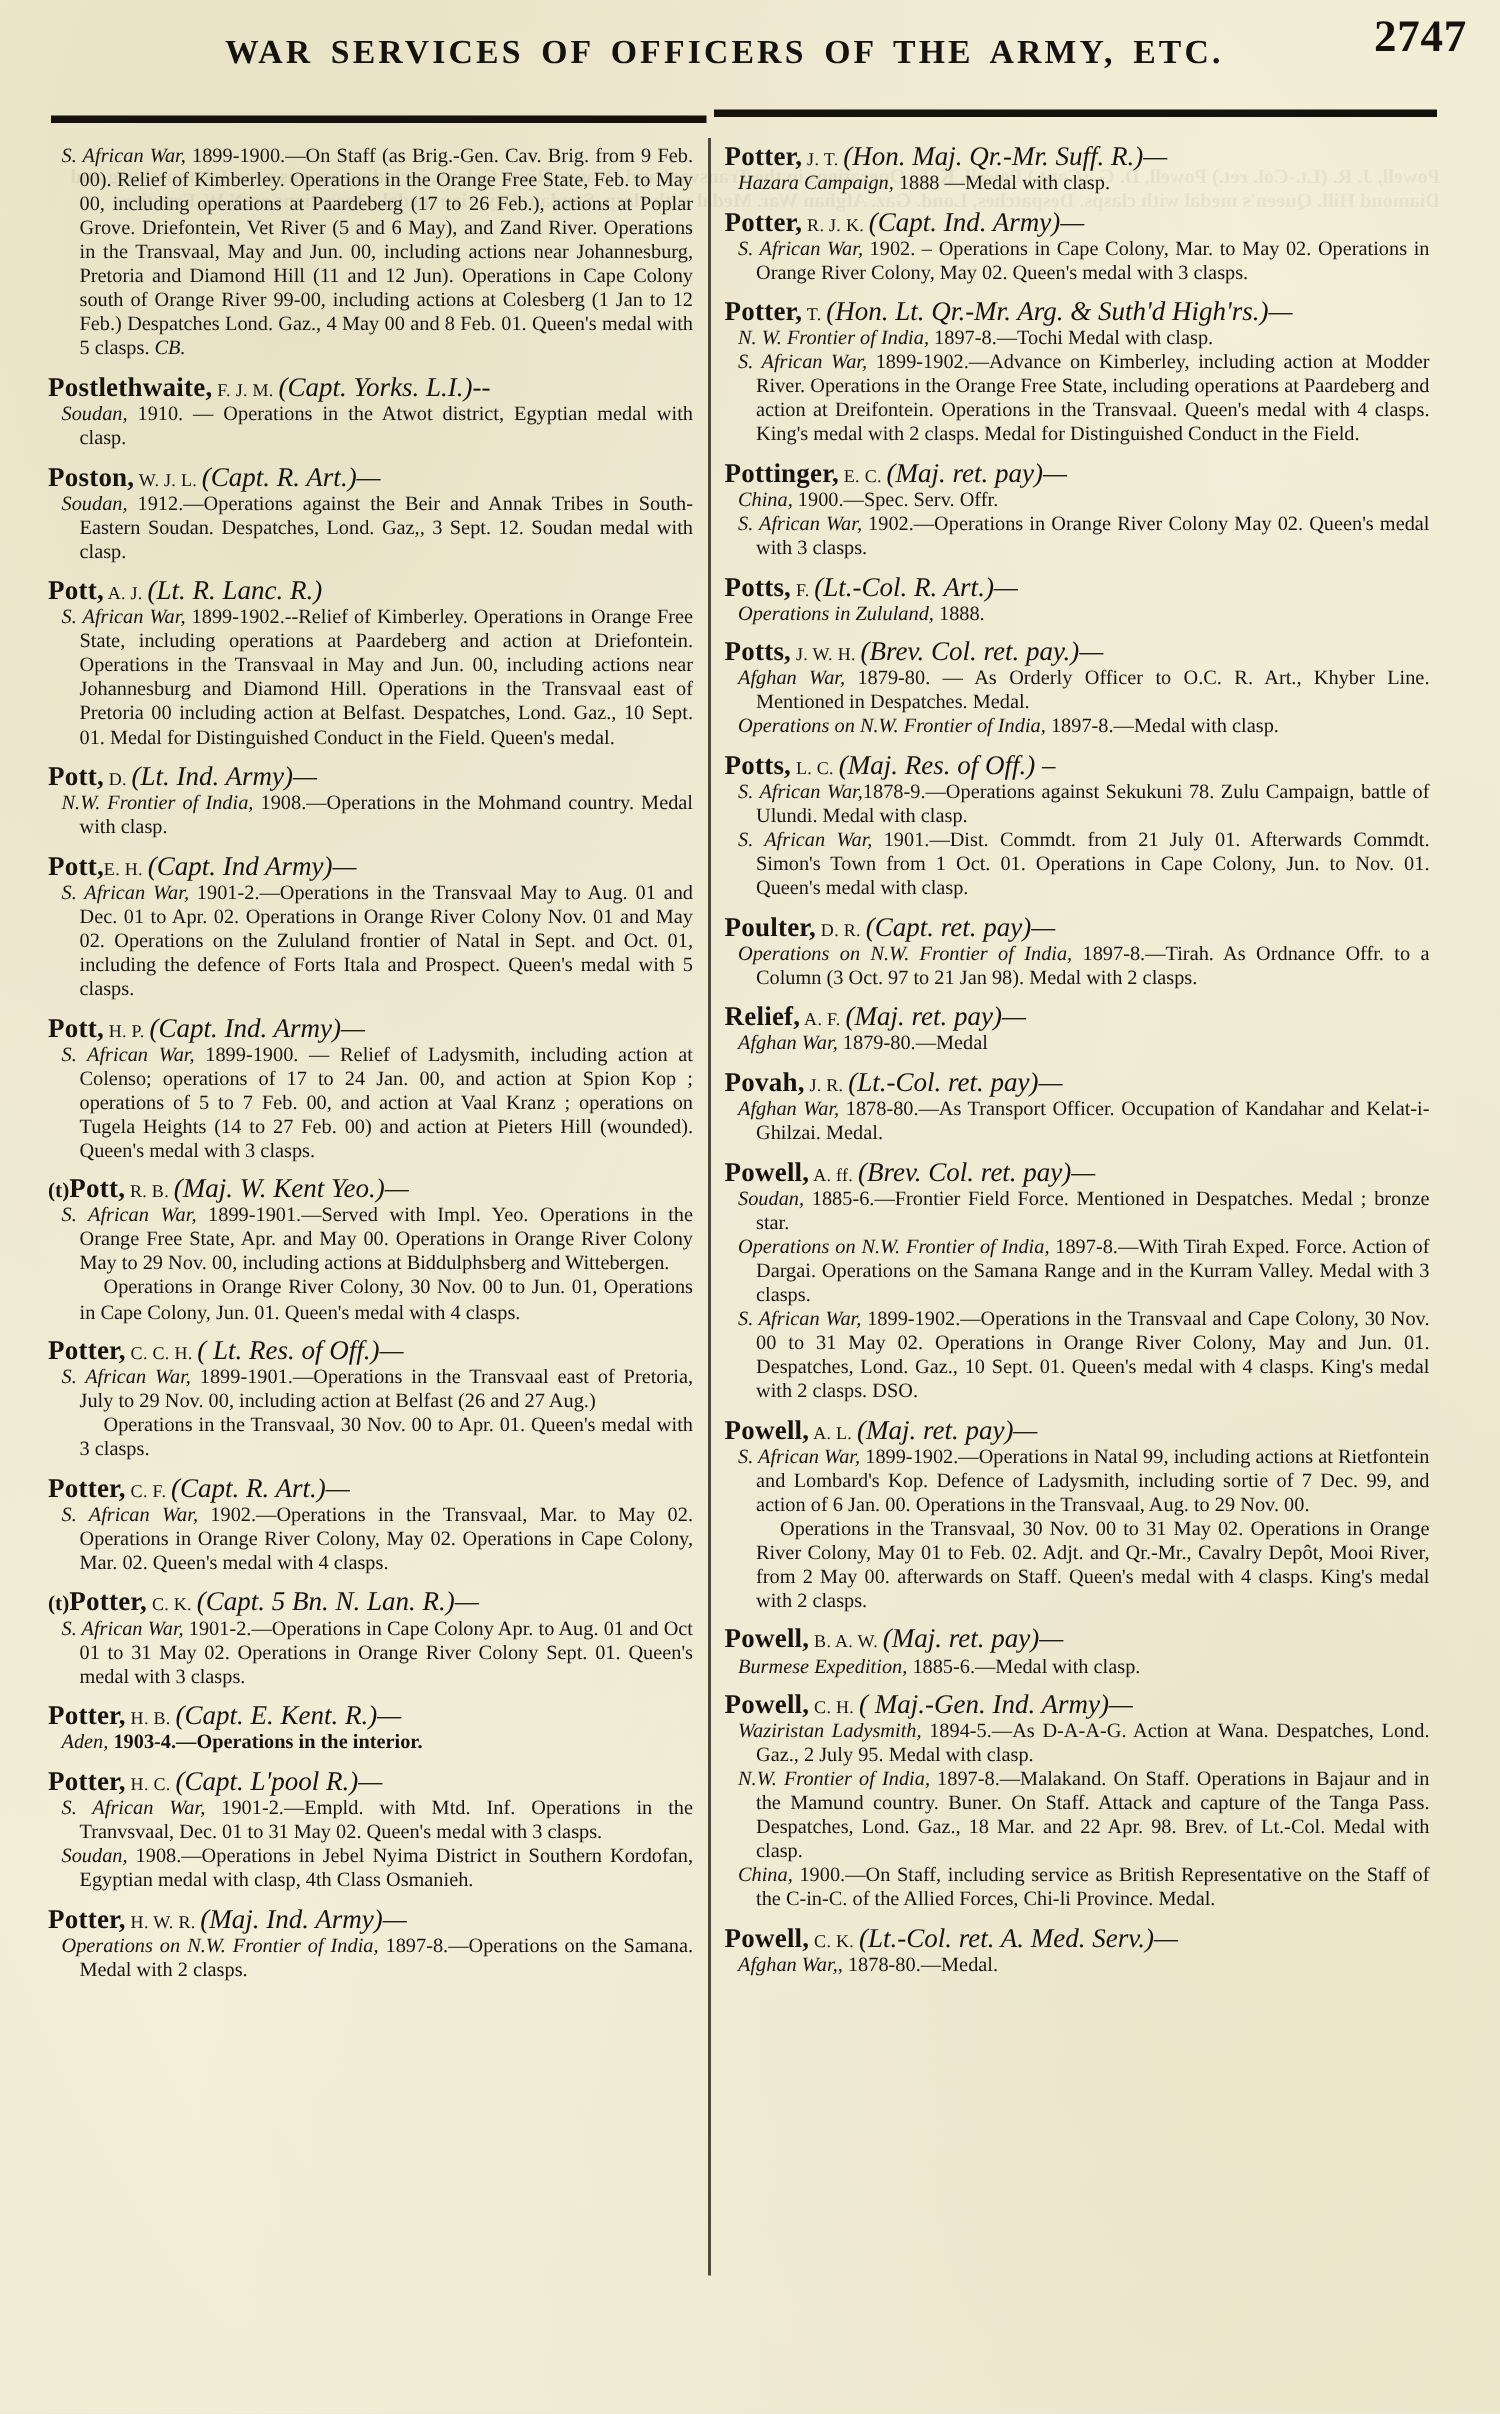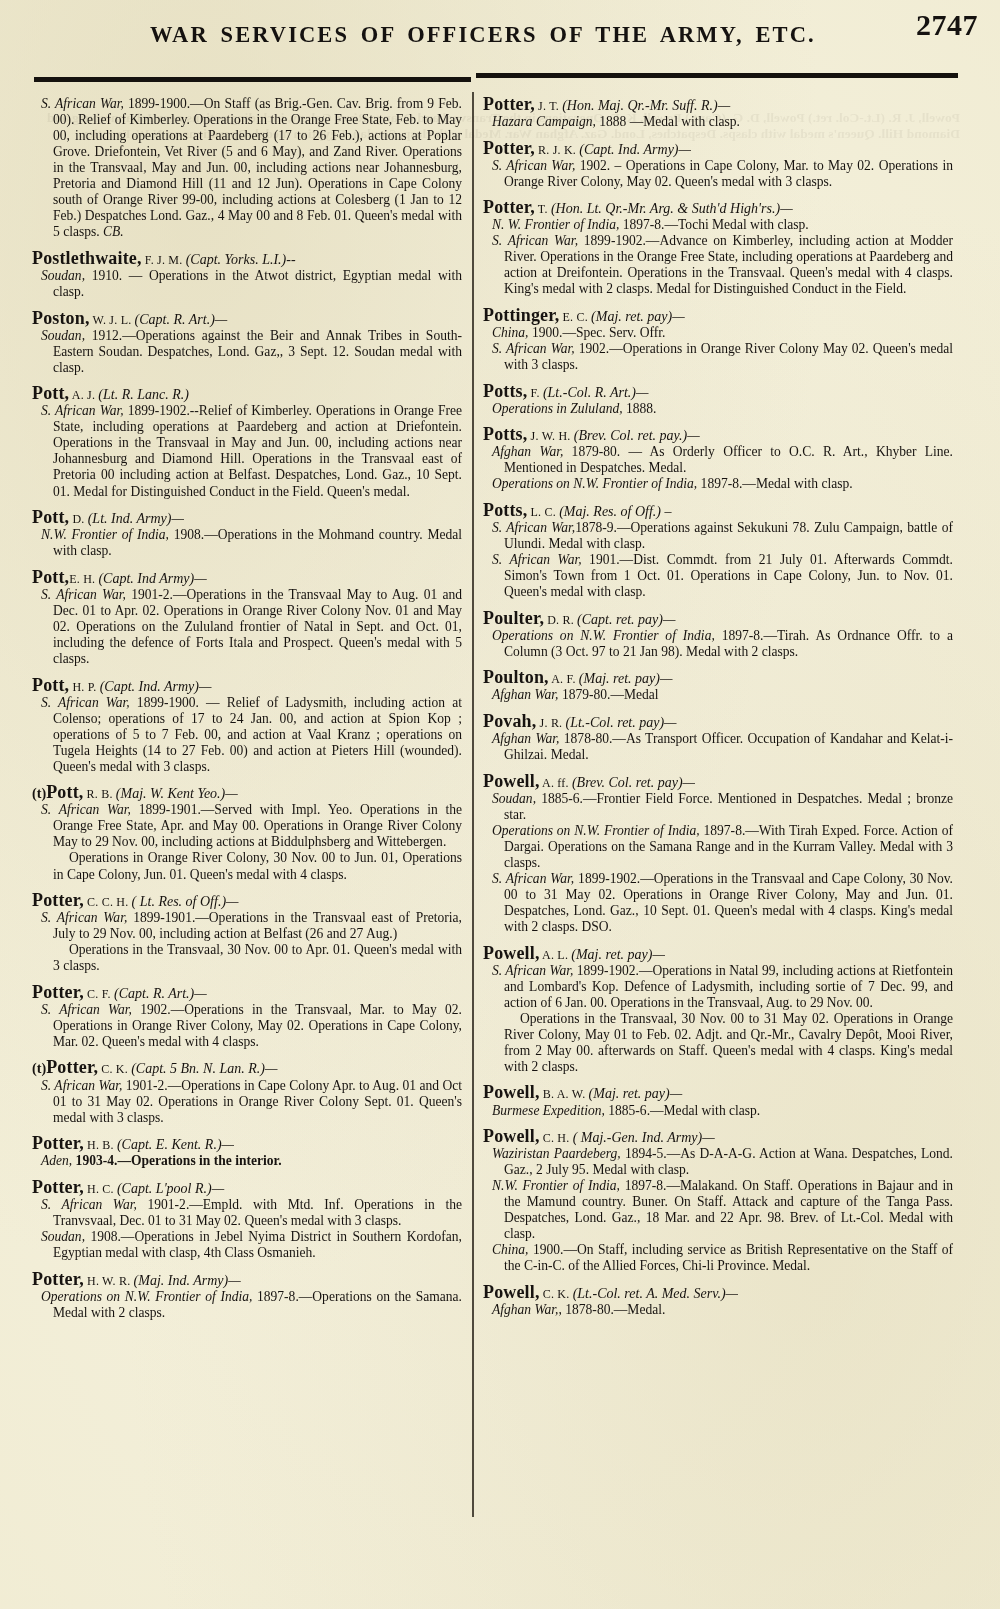--- a/index.html
+++ b/index.html
@@ -110,21 +110,21 @@
   .prefix {
     font-weight: bold;
     font-size: 14.2px;
   }
   .initials {
     font-size: 12px;
     letter-spacing: 0.2px;
   }
   .rank {
     font-style: italic;
-    font-size: 14px;
+    font-size: 18px;
   }
 
   
   .svc {
     margin: 0;
     padding-left: 21px;
     text-indent: -12px;
   }
   .svc + .svc { margin-top: 0; }
   .svc.para {
@@ -267,21 +267,21 @@
         <div class="entry">
           <div class="head"><span class="surname">Potts,</span><span class="initials"> L. C. </span><span class="rank">(Maj. Res. of Off.) –</span></div>
           <div class="svc"><span class="campaign">S. African War,</span><span>1878-9.—Operations against Sekukuni 78. Zulu Campaign, battle of Ulundi. Medal with clasp.</span></div>
           <div class="svc"><span class="campaign">S. African War,</span><span> 1901.—Dist. Commdt. from 21 July 01. Afterwards Commdt. Simon's Town from 1 Oct. 01. Operations in Cape Colony, Jun. to Nov. 01. Queen's medal with clasp.</span></div>
         </div>
         <div class="entry">
           <div class="head"><span class="surname">Poulter,</span><span class="initials"> D. R. </span><span class="rank">(Capt. ret. pay)—</span></div>
           <div class="svc"><span class="campaign">Operations on N.W. Frontier of India,</span><span> 1897-8.—Tirah. As Ordnance Offr. to a Column (3 Oct. 97 to 21 Jan 98). Medal with 2 clasps.</span></div>
         </div>
         <div class="entry">
-          <div class="head"><span class="surname">Poulton,</span><span class="initials"> A. F. </span><span class="rank">(Maj. ret. pay)—</span></div>
+          <div class="head"><span class="surname">Relief,</span><span class="initials"> A. F. </span><span class="rank">(Maj. ret. pay)—</span></div>
           <div class="svc"><span class="campaign">Afghan War,</span><span> 1879-80.—Medal</span></div>
         </div>
         <div class="entry">
           <div class="head"><span class="surname">Povah,</span><span class="initials"> J. R. </span><span class="rank">(Lt.-Col. ret. pay)—</span></div>
           <div class="svc"><span class="campaign">Afghan War,</span><span> 1878-80.—As Transport Officer. Occupation of Kandahar and Kelat-i-Ghilzai. Medal.</span></div>
         </div>
         <div class="entry">
           <div class="head"><span class="surname">Powell,</span><span class="initials"> A. ff. </span><span class="rank">(Brev. Col. ret. pay)—</span></div>
           <div class="svc"><span class="campaign">Soudan,</span><span> 1885-6.—Frontier Field Force. Mentioned in Despatches. Medal ; bronze star.</span></div>
           <div class="svc"><span class="campaign">Operations on N.W. Frontier of India,</span><span> 1897-8.—With Tirah Exped. Force. Action of Dargai. Operations on the Samana Range and in the Kurram Valley. Medal with 3 clasps.</span></div>
@@ -291,21 +291,21 @@
           <div class="head"><span class="surname">Powell,</span><span class="initials"> A. L. </span><span class="rank">(Maj. ret. pay)—</span></div>
           <div class="svc"><span class="campaign">S. African War,</span><span> 1899-1902.—Operations in Natal 99, including actions at Rietfontein and Lombard's Kop. Defence of Ladysmith, including sortie of 7 Dec. 99, and action of 6 Jan. 00. Operations in the Transvaal, Aug. to 29 Nov. 00.</span></div>
           <div class="svc para"><span>Operations in the Transvaal, 30 Nov. 00 to 31 May 02. Operations in Orange River Colony, May 01 to Feb. 02. Adjt. and Qr.-Mr., Cavalry Depôt, Mooi River, from 2 May 00. afterwards on Staff. Queen's medal with 4 clasps. King's medal with 2 clasps.</span></div>
         </div>
         <div class="entry">
           <div class="head"><span class="surname">Powell,</span><span class="initials"> B. A. W. </span><span class="rank">(Maj. ret. pay)—</span></div>
           <div class="svc"><span class="campaign">Burmese Expedition,</span><span> 1885-6.—Medal with clasp.</span></div>
         </div>
         <div class="entry">
           <div class="head"><span class="surname">Powell,</span><span class="initials"> C. H. </span><span class="rank">( Maj.-Gen. Ind. Army)—</span></div>
-          <div class="svc"><span class="campaign">Waziristan Paardeberg,</span><span> 1894-5.—As D-A-A-G. Action at Wana. Despatches, Lond. Gaz., 2 July 95. Medal with clasp.</span></div>
+          <div class="svc"><span class="campaign">Waziristan Ladysmith,</span><span> 1894-5.—As D-A-A-G. Action at Wana. Despatches, Lond. Gaz., 2 July 95. Medal with clasp.</span></div>
           <div class="svc"><span class="campaign">N.W. Frontier of India,</span><span> 1897-8.—Malakand. On Staff. Operations in Bajaur and in the Mamund country. Buner. On Staff. Attack and capture of the Tanga Pass. Despatches, Lond. Gaz., 18 Mar. and 22 Apr. 98. Brev. of Lt.-Col. Medal with clasp.</span></div>
           <div class="svc"><span class="campaign">China,</span><span> 1900.—On Staff, including service as British Representative on the Staff of the C-in-C. of the Allied Forces, Chi-li Province. Medal.</span></div>
         </div>
         <div class="entry">
           <div class="head"><span class="surname">Powell,</span><span class="initials"> C. K. </span><span class="rank">(Lt.-Col. ret. A. Med. Serv.)—</span></div>
           <div class="svc"><span class="campaign">Afghan War,</span><span>, 1878-80.—Medal.</span></div>
         </div>
       </div>
   </div>
 

